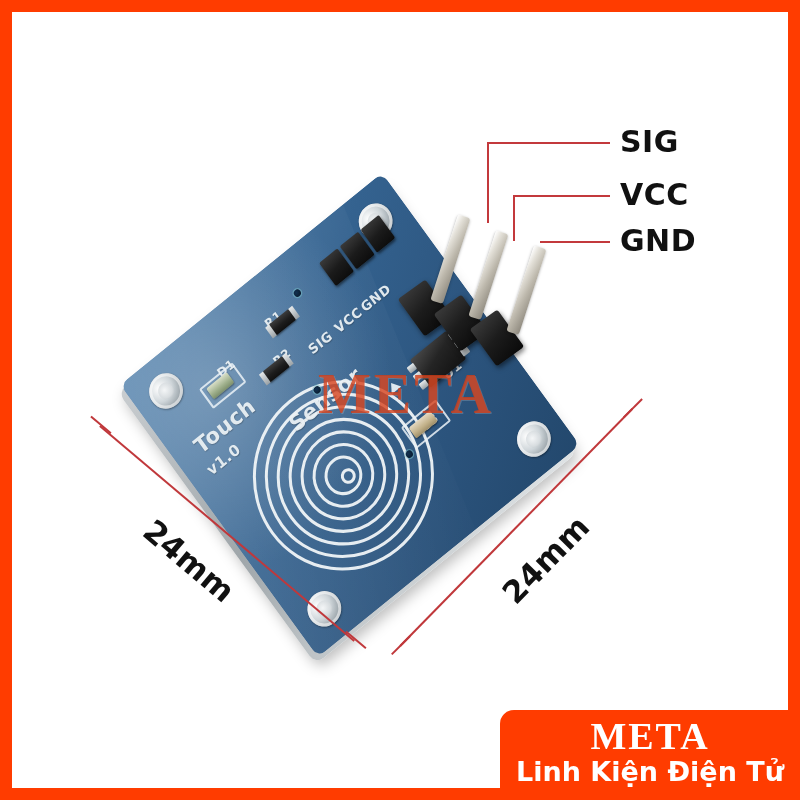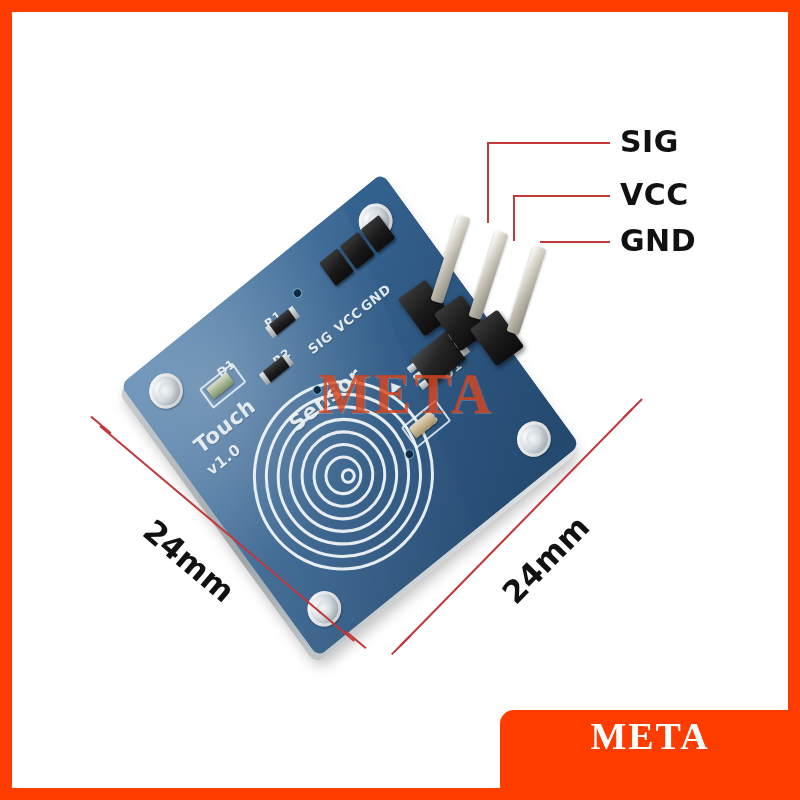--- a/index.html
+++ b/index.html
@@ -426,15 +426,16 @@
   <div class="dim-tick" style="left:355px; top:627px; transform:rotate(-50deg);"></div>
   <div class="dim-label" style="left:148px; top:508px; transform:rotate(40.2deg); transform-origin:0 50%;">24mm</div>
 
   <div class="dim-line" style="left:400px; top:645px; width:332px; transform:rotate(-45.6deg);"></div>
   <div class="dim-tick" style="left:400px; top:632px; transform:rotate(45deg);"></div>
   <div class="dim-tick" style="left:632px; top:395px; transform:rotate(45deg);"></div>
   <div class="dim-label" style="left:508px; top:580px; transform:rotate(-45.6deg); transform-origin:0 50%;">24mm</div>
 
   <div class="logo-block">
     <div class="logo-meta">META</div>
+    <div class="logo-sub">Linh Kiện Điện Tử</div>
   </div>
 
 </div>
 
 </body></html>

